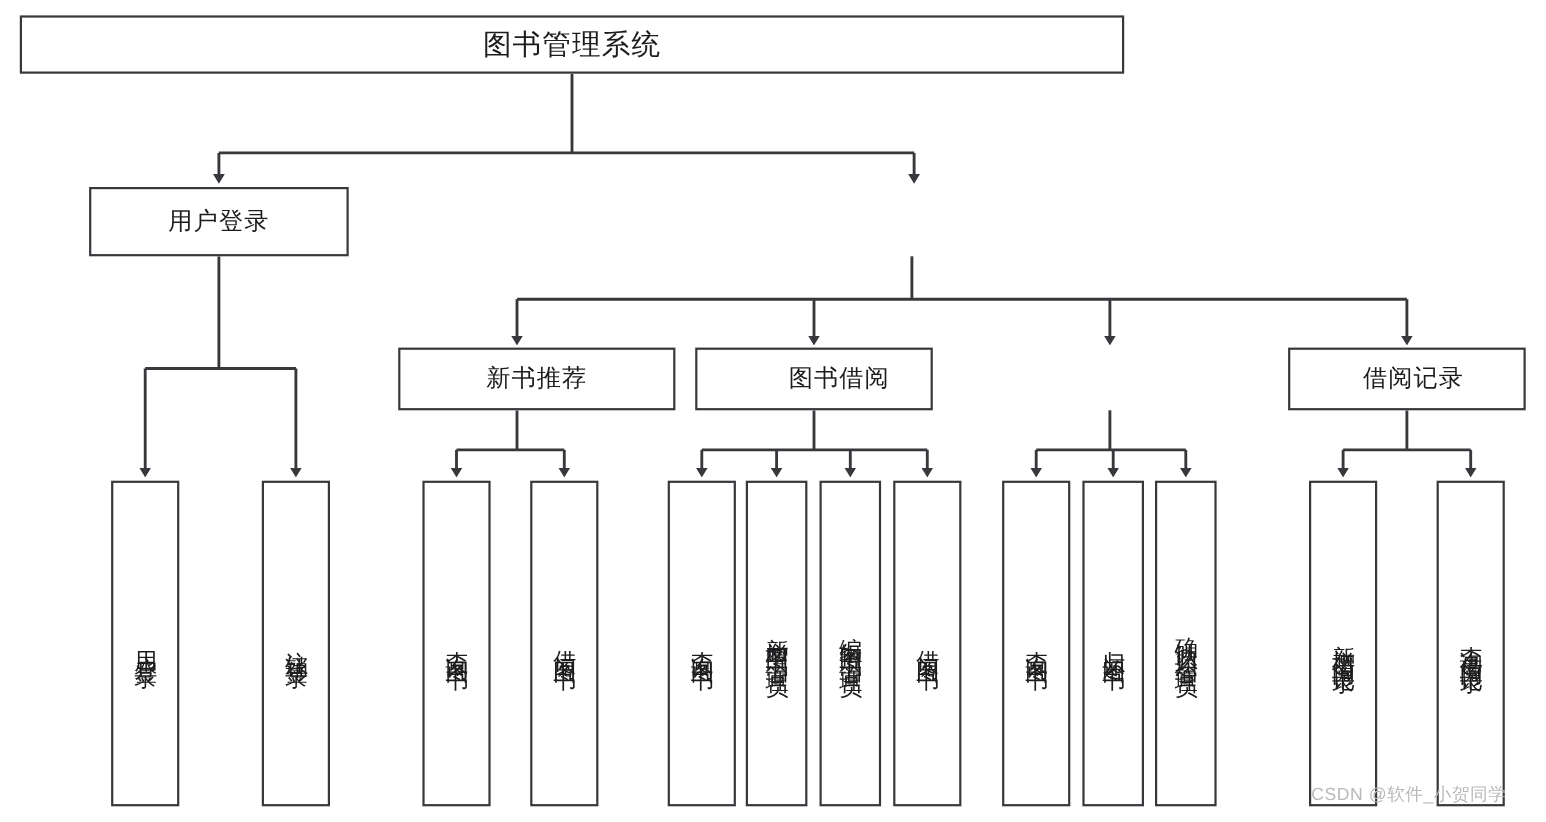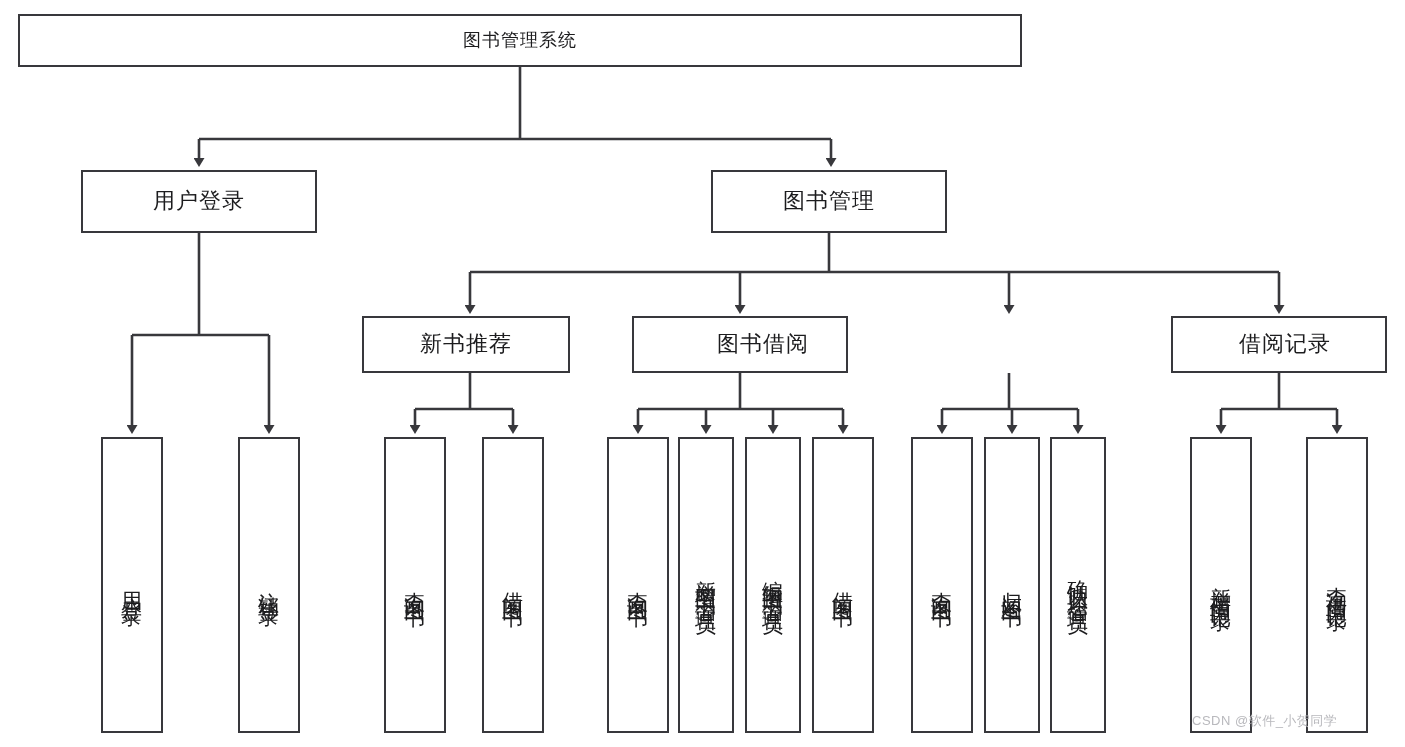--- a/index.html
+++ b/index.html
@@ -35,38 +35,38 @@
     align-items: center;
     justify-content: center;
     color: #1c1c1e;
   }
   .node.h {
     font-size: 22px;
     line-height: 1.2;
     letter-spacing: 1px;
   }
   .node.root {
-    font-size: 18px;
+    font-size: 26px;
   }
   .node.leaf {
     font-size: 21px;
     align-items: center;
     justify-content: center;
   }
   .vlabel {
     writing-mode: vertical-rl;
     text-orientation: upright;
     letter-spacing: 5px;
     line-height: 1;
     white-space: nowrap;
     display: block;
   }
   .watermark {
     position: absolute;
-    font-size: 13px;
+    font-size: 16px;
     color: #b9b9bd;
     letter-spacing: 0.5px;
     white-space: nowrap;
     user-select: none;
   }
 </style>
 </head>
 <body>
 
 <div id="canvas">
@@ -121,25 +121,22 @@
     </g>
   </svg>
 
   <div class="node root h" style="left:18px; top:14px; width:1004px; height:53px;">
     <span>图书管理系统</span>
   </div>
 
   <div class="node h" style="left:81px; top:170px; width:236px; height:63px;">
     <span>用户登录</span>
   </div>
-  <div class="node h" style="left:711px; top:170px; width:236px; height:63px;">
-    <span>图书管理</span>
-  </div>
 
-  <div class="node h" style="left:362px; top:316px; width:208px; height:57px;">
+  <div class="node h" style="left:362px; top:316px; width:252px; height:57px;">
     <span>新书推荐</span>
   </div>
   <div class="node h" style="left:632px; top:316px; width:216px; height:57px;padding-left:46px;">
     <span>图书借阅</span>
   </div>
   <div class="node h" style="left:1171px; top:316px; width:216px; height:57px;padding-left:12px;">
     <span>借阅记录</span>
   </div>
 
   <div class="node leaf" style="left:101px; top:437px; width:62px; height:296px;">

